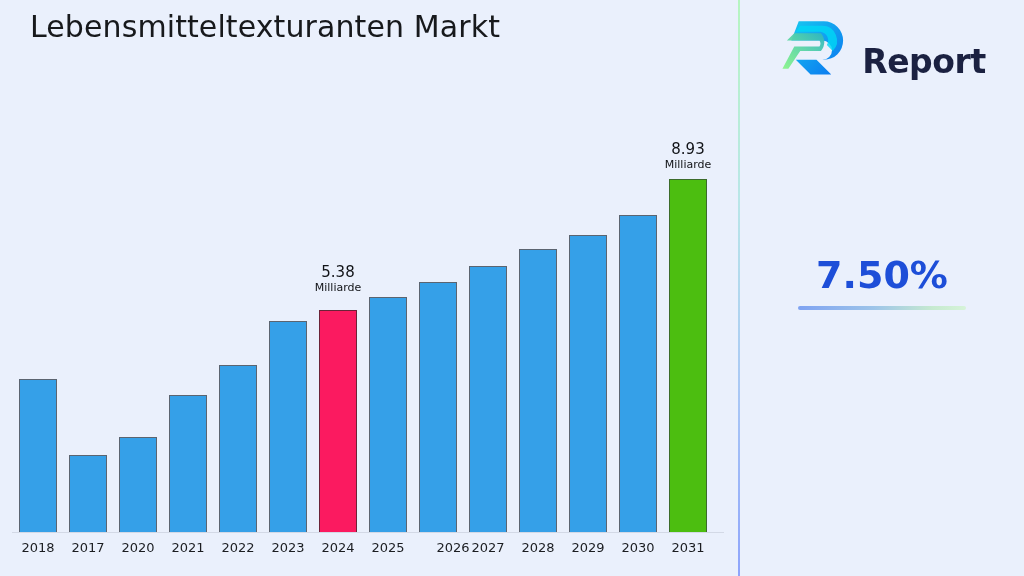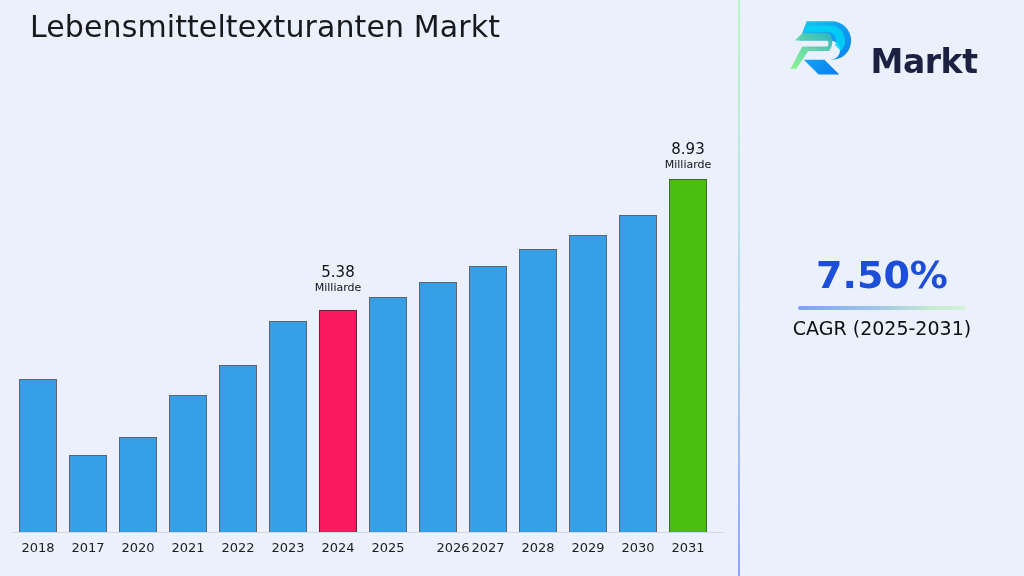--- a/index.html
+++ b/index.html
@@ -250,25 +250,24 @@
               <stop offset="100%" stop-color="#2fb6c0"></stop>
             </linearGradient>
           </defs>
           <path d="M28 18 H62 A26 26 0 0 1 62 70 H52 L72 90 H44 L24 70 H60 A13 13 0 0 0 60 44 H18 Z" fill="url(#gBlue)"></path>
           <path d="M22 34 H58 A18 18 0 0 1 58 58 H30 L14 82 L6 82 L22 52 H56 A7 7 0 0 0 56 44 H12 Z" fill="url(#gGreen)" opacity="0.95"></path>
           <path d="M30 24 H60 A20 20 0 0 1 74 58 L66 50 A12 12 0 0 0 58 32 H24 Z" fill="#00d7f5" opacity="0.8"></path>
         </svg>
       </span>
       <span id="brand-text">
         <br>
-        <span>Markt</span>
+        <span>Report</span>
       </span>
     </div>
 
     <div id="cagr-block">
       <div id="cagr-value">7.50%</div>
       <div id="cagr-divider"></div>
-      <div id="cagr-caption">CAGR (2025-2031)</div>
     </div>
 
   </div>
 
 </div>
 
 </body></html>

